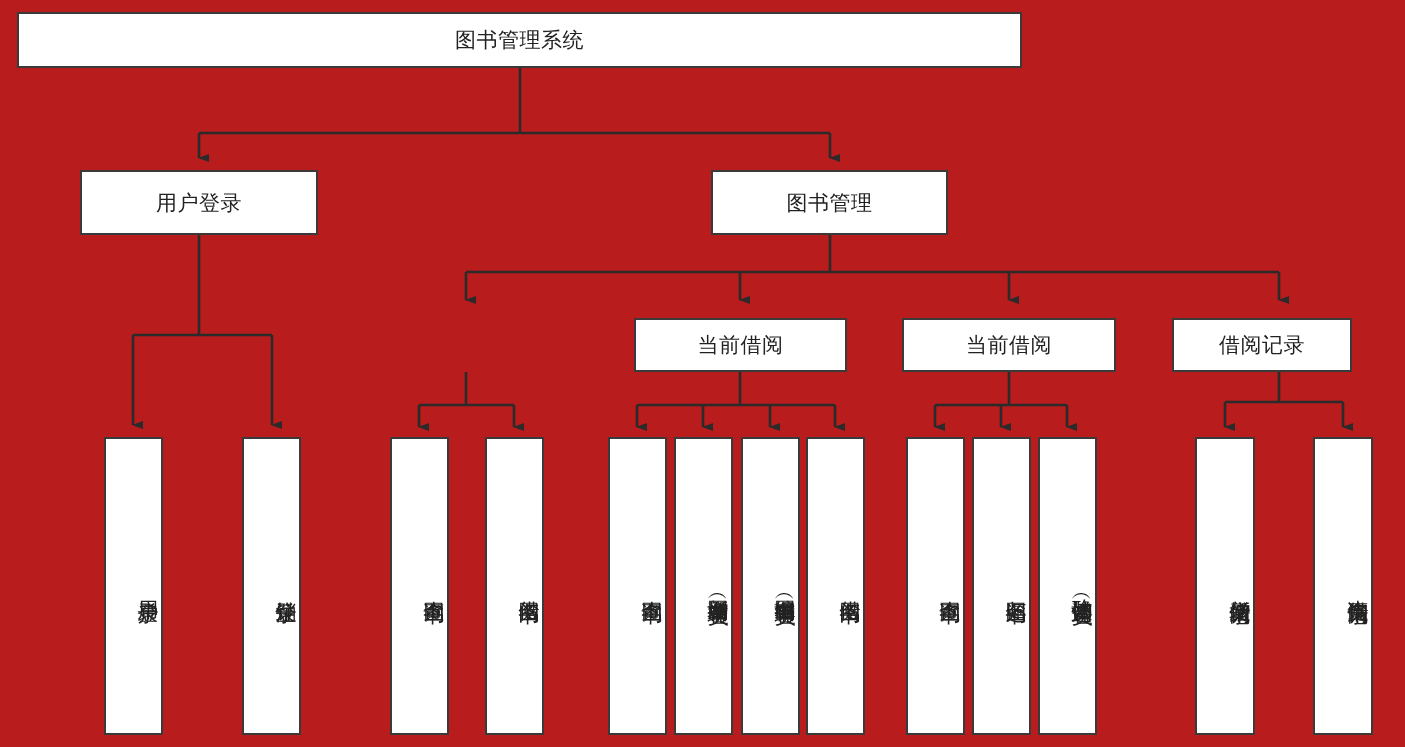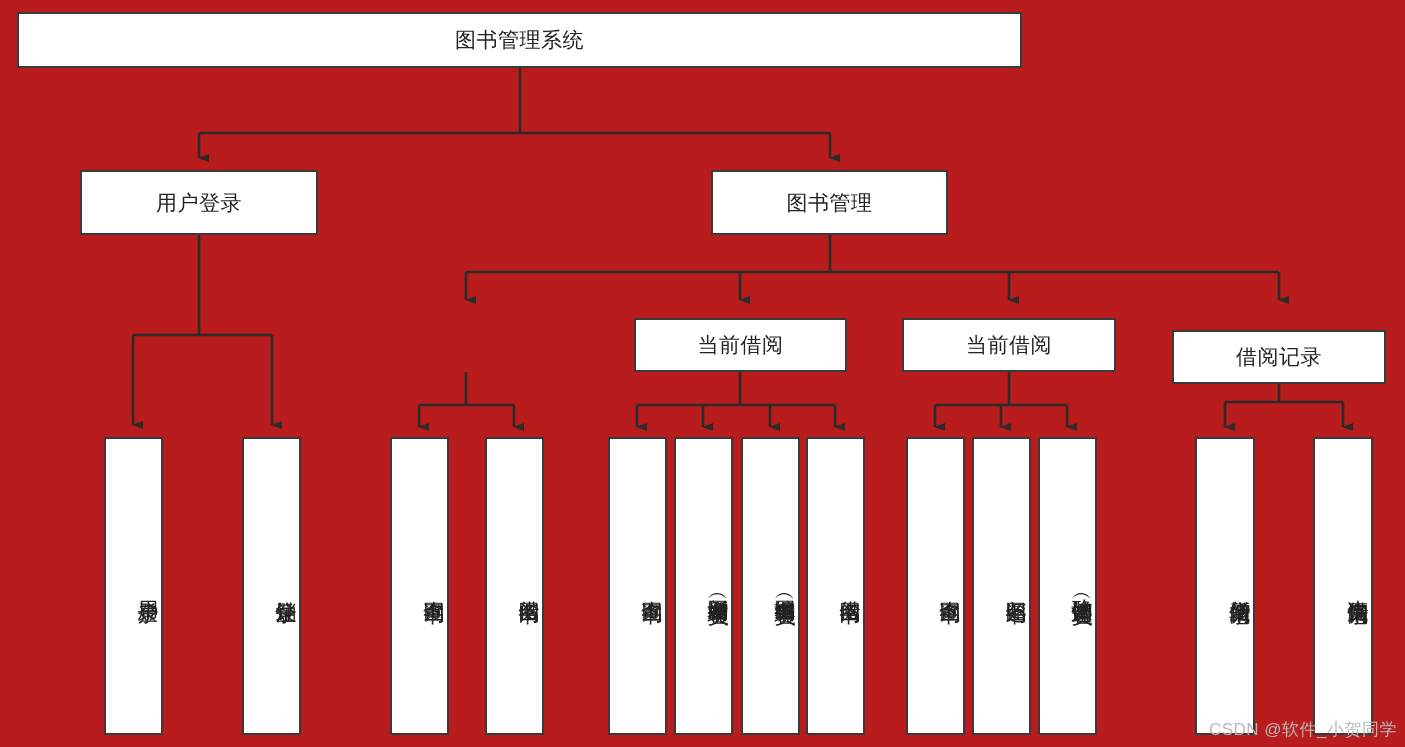--- a/index.html
+++ b/index.html
@@ -135,21 +135,21 @@
   <div class="node horizontal" style="left:711px; top:170px; width:237px; height:65px;text-align:right;">
     <span class="node-label">图书管理</span>
   </div>
 
   <div class="node horizontal" style="left:634px; top:318px; width:213px; height:54px;">
     <span class="node-label">当前借阅</span>
   </div>
   <div class="node horizontal" style="left:902px; top:318px; width:214px; height:54px;align-items:center;">
     <span class="node-label">当前借阅</span>
   </div>
-  <div class="node horizontal" style="left:1172px; top:330px; width:214px; height:54px;">
+  <div class="node horizontal" style="left:1172px; top:318px; width:180px; height:54px;">
     <span class="node-label">借阅记录</span>
   </div>
 
   <div class="node vertical" style="left:104px; top:437px; width:59px; height:298px;">
     <span class="node-label">用户登录</span>
   </div>
   <div class="node vertical" style="left:242px; top:437px; width:59px; height:298px;">
     <span class="node-label">注销登录</span>
   </div>
 
@@ -183,15 +183,14 @@
     <span class="node-label">确认归还（管理员）</span>
   </div>
 
   <div class="node vertical" style="left:1195px; top:437px; width:60px; height:298px;">
     <span class="node-label">新增借阅记录</span>
   </div>
   <div class="node vertical" style="left:1313px; top:437px; width:60px; height:298px;">
     <span class="node-label">查询借阅记录</span>
   </div>
 
-  <div class="watermark">CSDN @软件_小贺同学</div>
 
 </div>
 
 </body></html>

